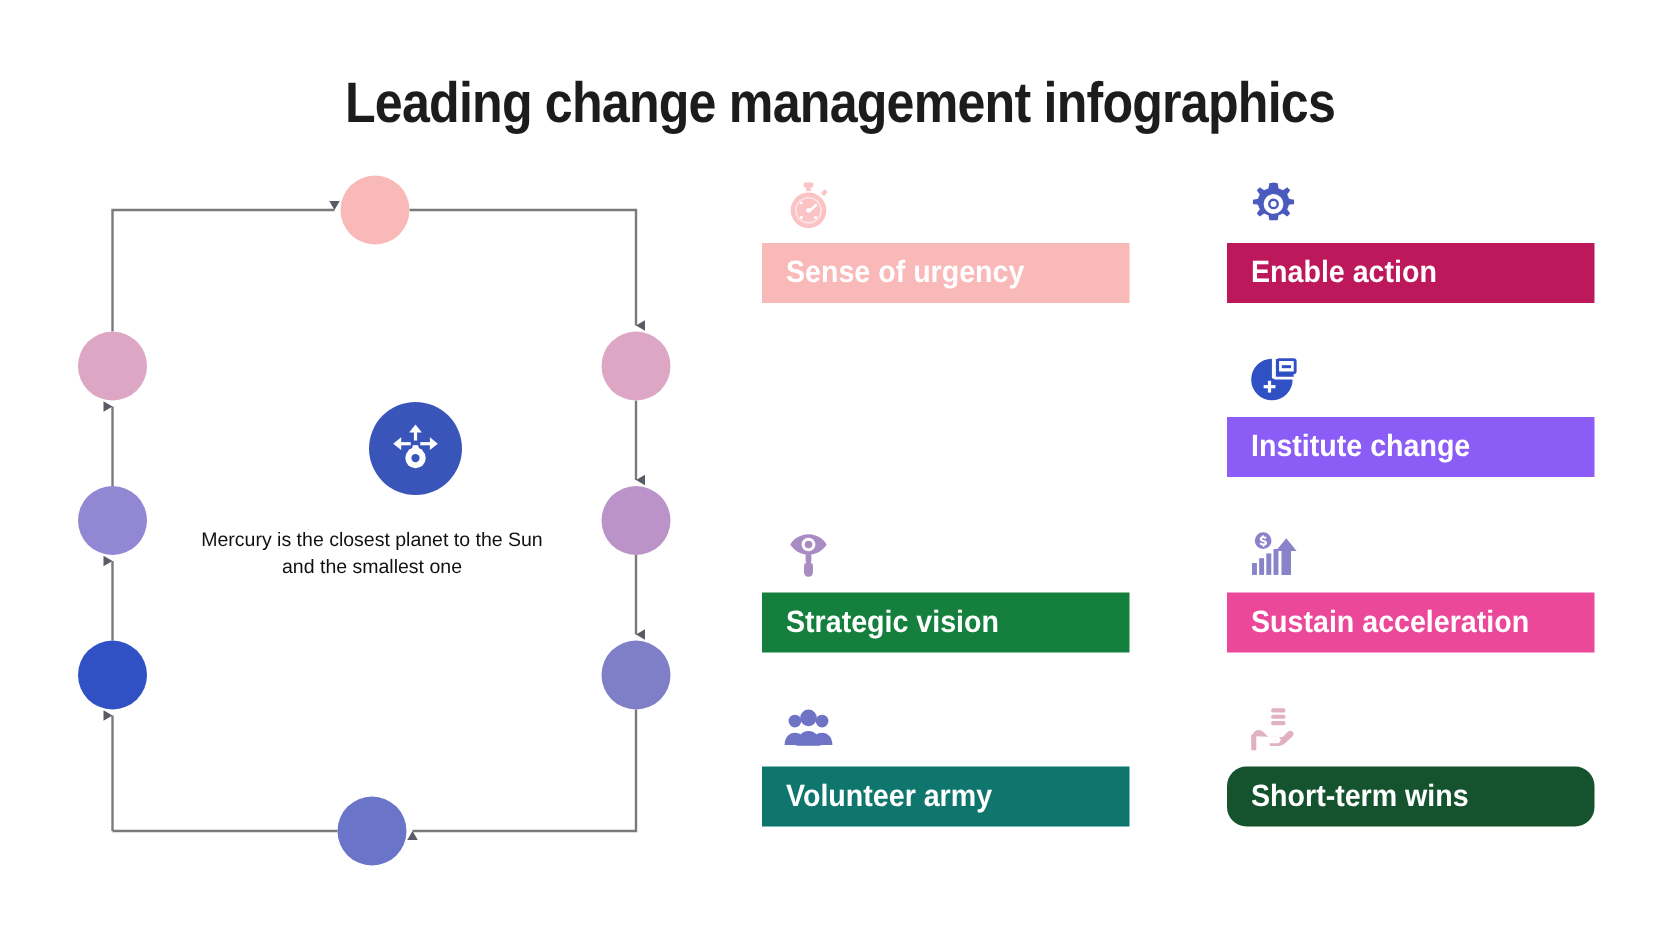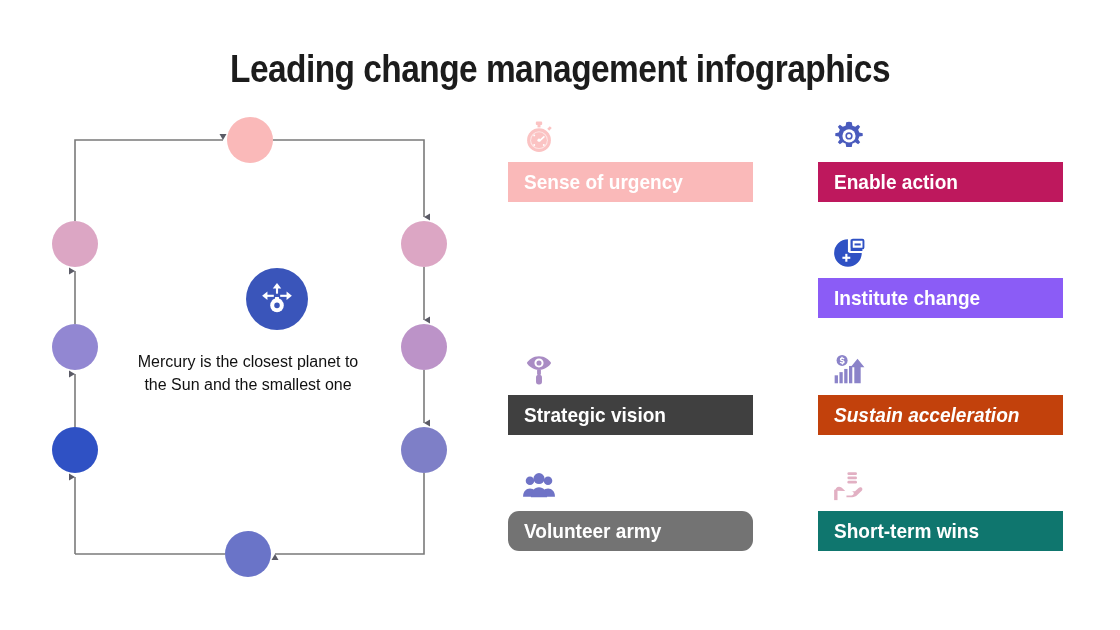--- a/index.html
+++ b/index.html
@@ -53,21 +53,21 @@
     display: flex;
     align-items: center;
     justify-content: center;
   }
   .center-body {
     position: absolute;
     left: 100px;
     top: 243px;
     width: 240px;
     text-align: center;
-    font-size: 16px;
+    font-size: 13px;
     line-height: 1.42;
     color: #111111;
   }
 
   
   .items {
     position: absolute;
     left: 508px;
     top: 112px;
     width: 590px;
@@ -199,36 +199,36 @@
         <svg width="34" height="34" viewBox="0 0 32 32" fill="#a98cc4">
           <path d="M16 3 C10.5 3 6.2 6.4 4.6 9.4 6.2 12.4 10.5 15.8 16 15.8
                  21.5 15.8 25.8 12.4 27.4 9.4 25.8 6.4 21.5 3 16 3z
                  M16 5.2 C18.4 5.2 20.3 7.1 20.3 9.4 20.3 11.7 18.4 13.6 16 13.6
                  13.6 13.6 11.7 11.7 11.7 9.4 11.7 7.1 13.6 5.2 16 5.2z"></path>
         <circle cx="16" cy="9.4" r="2.4"></circle>
         <rect x="14.2" y="15.2" width="3.6" height="5.6" rx="1"></rect>
         <rect x="13.2" y="20.4" width="5.6" height="9.2" rx="2.6"></rect>
         </svg>
       </div>
-      <div class="item-bar" style="background: #404040;">
+      <div class="item-bar" style="background: #15803d;">
         <span class="item-label">Strategic vision</span>
       </div>
     </div>
     <div class="item col0 row3">
       <div class="item-icon">
         <svg width="34" height="34" viewBox="0 0 32 32" fill="#6f73c6">
           <circle cx="7.5" cy="11" r="4"></circle>
         <path d="M1 26 c0 -4.6 2.8 -7.6 6.5 -7.6 3.7 0 6.5 3 6.5 7.6z"></path>
         <circle cx="24.5" cy="11" r="4"></circle>
         <path d="M18 26 c0 -4.6 2.8 -7.6 6.5 -7.6 3.7 0 6.5 3 6.5 7.6z"></path>
         <circle cx="16" cy="9" r="5.2"></circle>
         <path d="M8.4 26.5 c0 -5.6 3.4 -9.3 7.6 -9.3 4.2 0 7.6 3.7 7.6 9.3z"></path>
         </svg>
       </div>
-      <div class="item-bar" style="background: #737373; border-radius: 11px;">
+      <div class="item-bar" style="background: #0f766e;">
         <span class="item-label">Volunteer army</span>
       </div>
     </div>
     <div class="item col1 row0">
       <div class="item-icon">
         <svg width="34" height="34" viewBox="0 0 32 32" fill="#4a5bbd">
           <path d="M16 1.6 l2.6 0.5 0.6 3.2 a11 11 0 0 1 2.7 1.1 l2.7 -1.9 1.9 1.9
                  -1.9 2.7 a11 11 0 0 1 1.1 2.7 l3.2 0.6 0 2.6 -3.2 0.6
                  a11 11 0 0 1 -1.1 2.7 l1.9 2.7 -1.9 1.9 -2.7 -1.9
                  a11 11 0 0 1 -2.7 1.1 l-0.6 3.2 -2.6 0 -2.6 0 -0.6 -3.2
@@ -273,35 +273,35 @@
                  c0.2 0.4 0.7 0.6 1.2 0.6 0.6 0 0.9 -0.2 0.9 -0.5
                  0 -0.3 -0.3 -0.4 -1.2 -0.6 -1.1 -0.3 -1.9 -0.7 -1.9 -1.8
                  0 -0.9 0.6 -1.5 1.5 -1.7 v-0.6z" fill="#ffffff"></path>
         <rect x="2.5" y="21" width="3.1" height="7.5"></rect>
         <rect x="7" y="18" width="3.1" height="10.5"></rect>
         <rect x="11.5" y="15" width="3.1" height="13.5"></rect>
         <rect x="16" y="12.2" width="3.1" height="16.3"></rect>
         <path d="M24 5.5 l6.5 8 -3.5 0 0 15 -6 0 0 -15 -3.5 0z"></path>
         </svg>
       </div>
-      <div class="item-bar" style="background: #c2410c; font-style: italic;">
+      <div class="item-bar" style="background: #ec4899;">
         <span class="item-label">Sustain acceleration</span>
       </div>
     </div>
     <div class="item col1 row3">
       <div class="item-icon">
         <svg width="34" height="34" viewBox="0 0 32 32" fill="#e2b0c3">
           <rect x="14.5" y="3" width="9" height="2.6" rx="1.2"></rect>
         <rect x="14.5" y="7" width="9" height="2.6" rx="1.2"></rect>
         <rect x="14.5" y="11" width="9" height="2.6" rx="1.2"></rect>
         <path d="M3 20.5 c0 -2.2 1.6 -3.9 3.6 -3.9 1.5 0 2.6 0.8 3.7 1.9
                  l2.4 2.4 h5.5 c1.3 0 2.3 0.9 2.3 2 0 1.1 -1 2 -2.3 2 h-4.6
                  v1.7 h5.4 c1.9 0 3.5 -0.9 4.8 -2.1 l4.2 -4
                  c0.9 -0.9 0.8 -2.3 -0.2 -3 -0.9 -0.6 -2 -0.5 -2.8 0.3
                  l-3.3 3.2"></path>
         <path d="M2 19.5 h3.2 v9.8 h-3.2z"></path>
         </svg>
       </div>
-      <div class="item-bar" style="background: #0f766e;">
+      <div class="item-bar" style="background: #14532d; border-radius: 13px;">
         <span class="item-label">Short-term wins</span>
       </div>
     </div>
   </div>
 
 </body></html>

